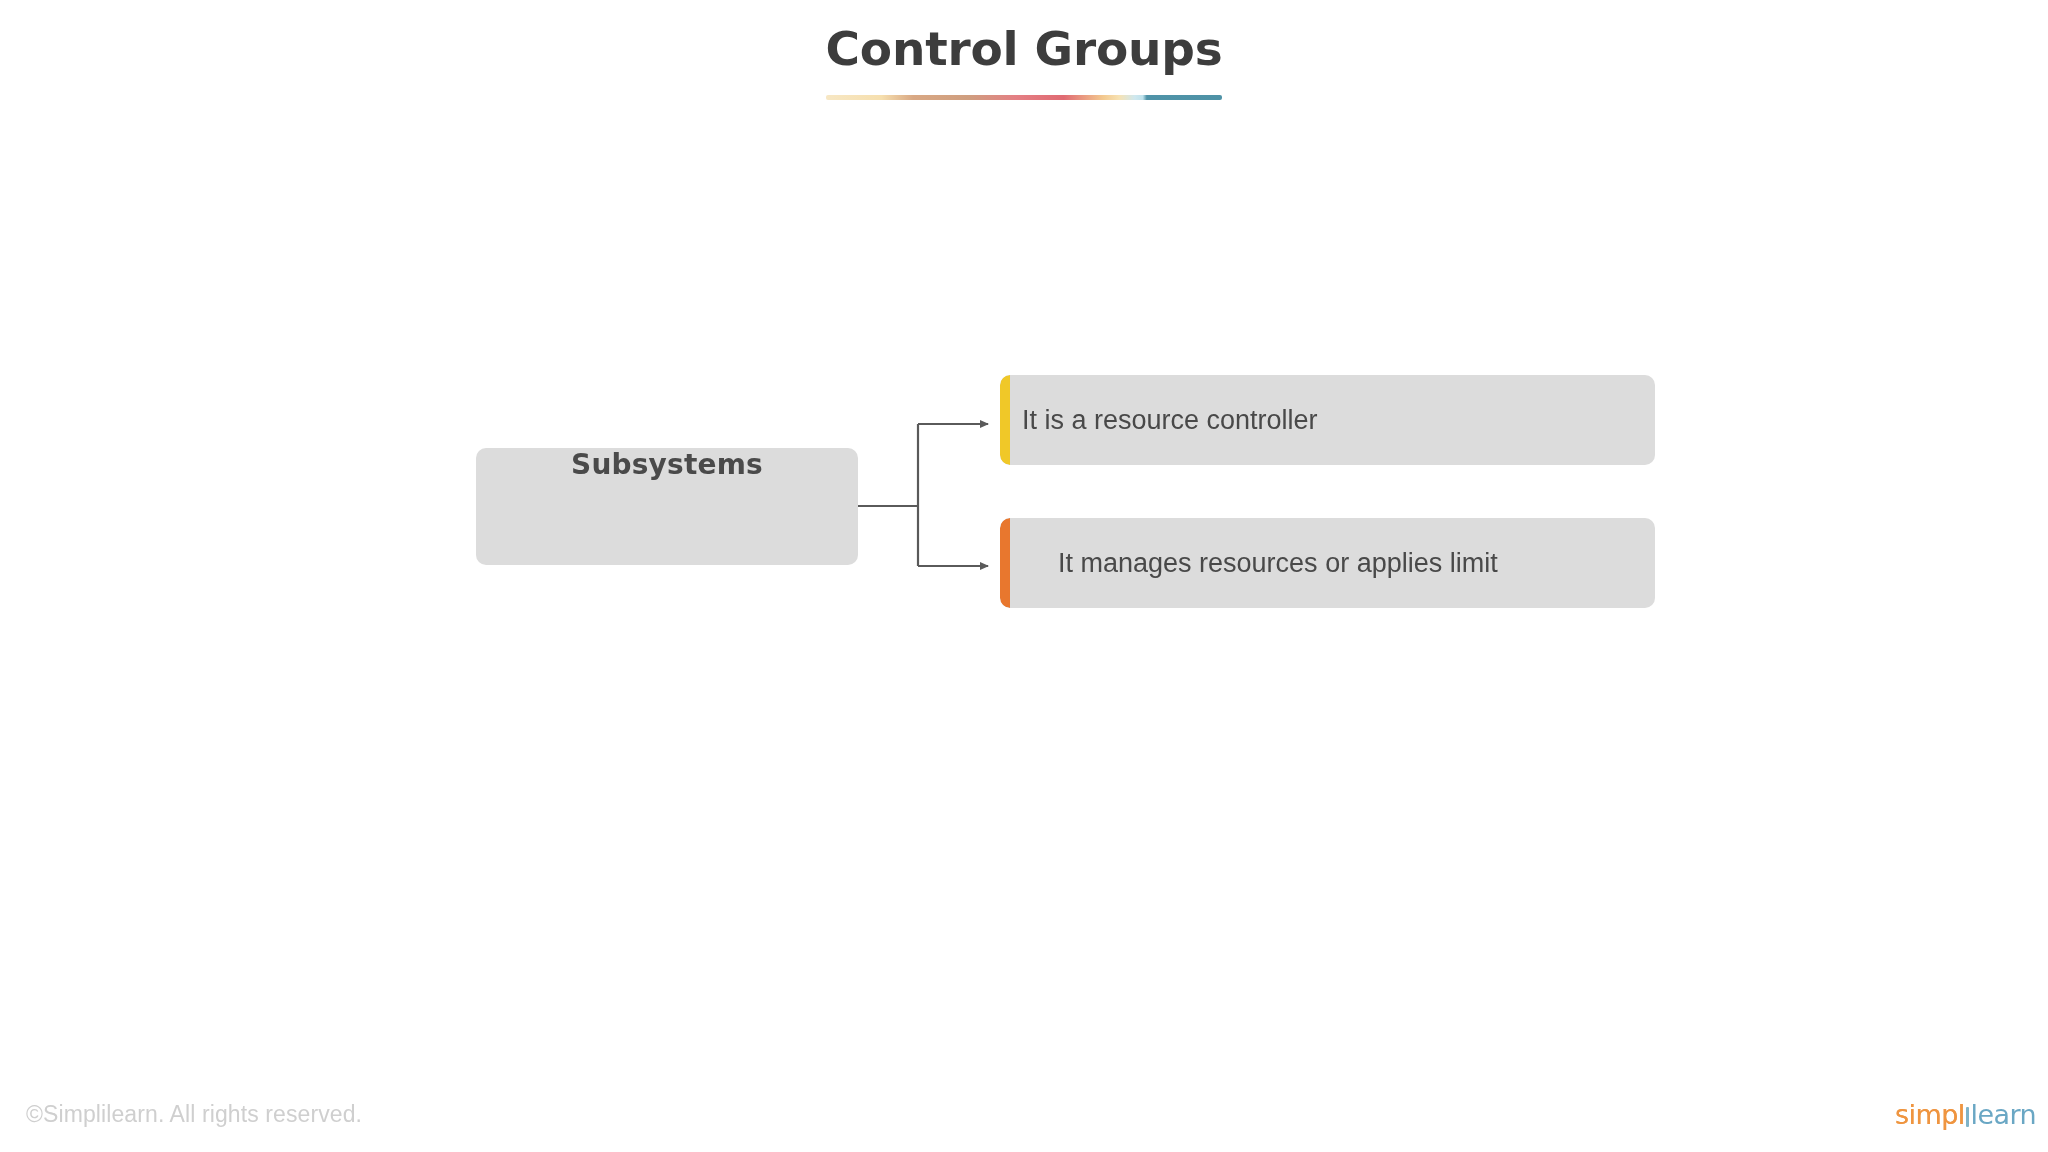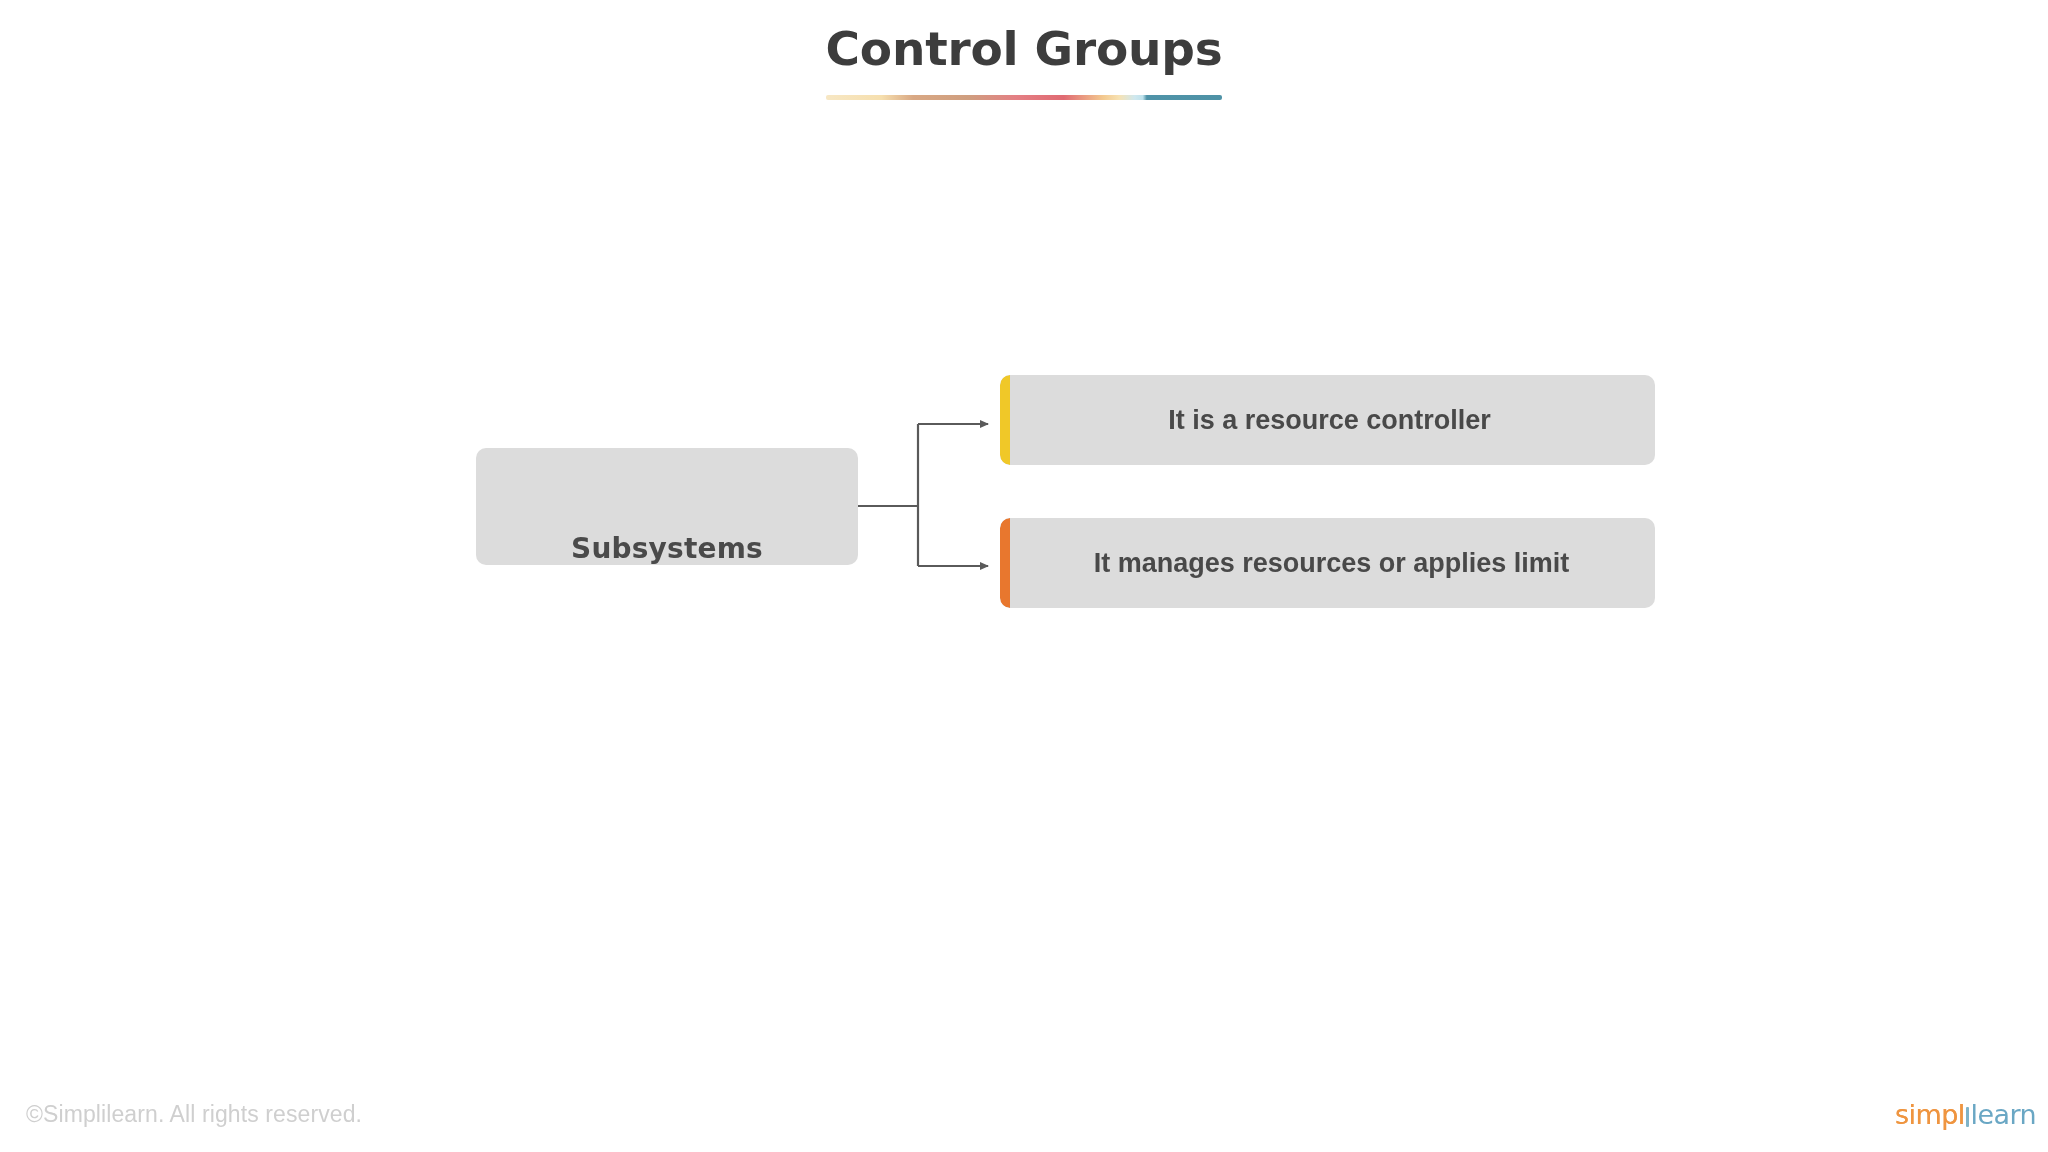--- a/index.html
+++ b/index.html
@@ -77,57 +77,56 @@
     box-sizing: border-box;
   }
 
   
   .node-root {
     left: 476px;
     top: 448px;
     width: 382px;
     height: 117px;
     display: flex;
-    align-items: flex-end;
+    align-items: flex-start;
     justify-content: center;
   }
   .node-root .node-label {
     font-size: 28px;
     font-weight: 700;
     color: #4a4a4a;
     font-family: "DejaVu Sans", "Liberation Sans", sans-serif;
     letter-spacing: 0.2px;
   }
 
   
   .node-leaf {
     width: 655px;
     height: 90px;
     display: flex;
     align-items: center;
     overflow: hidden;
   }
   .node-leaf-1 { left: 1000px; top: 375px; }
-  .node-leaf-2 { left: 1000px; top: 518px; }
+  .node-leaf-2 { left: 1000px; top: 518px; padding-left: 44px; }
 
   .accent-bar {
     position: absolute;
     left: 0;
     top: 0;
     bottom: 0;
     width: 10px;
     border-radius: 10px 0 0 10px;
   }
 
   .node-leaf .node-label {
     width: 100%;
     font-size: 27px;
-    font-weight: 700;
+    font-weight: 400;
     color: #494949;
-    text-align: center;
     padding: 0 18px 0 22px;
     box-sizing: border-box;
     white-space: nowrap;
   }
   .node-leaf-2 .node-label {
     font-size: 27px;
     padding: 0 6px 0 14px;
   }
 
   

